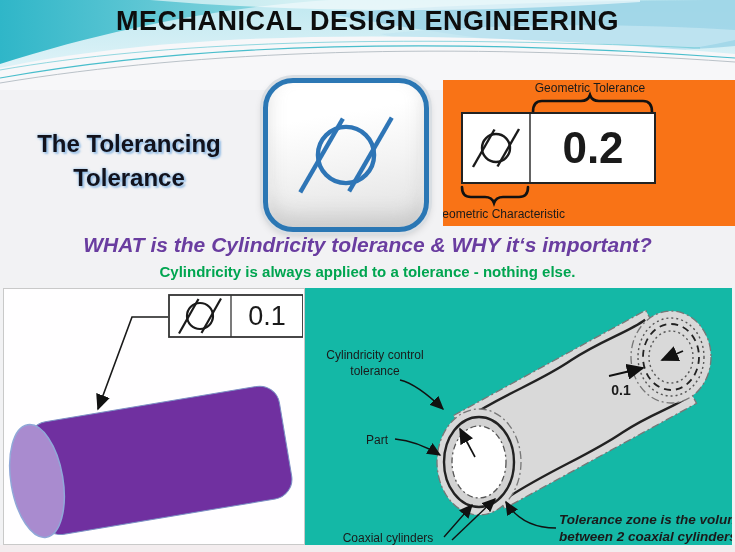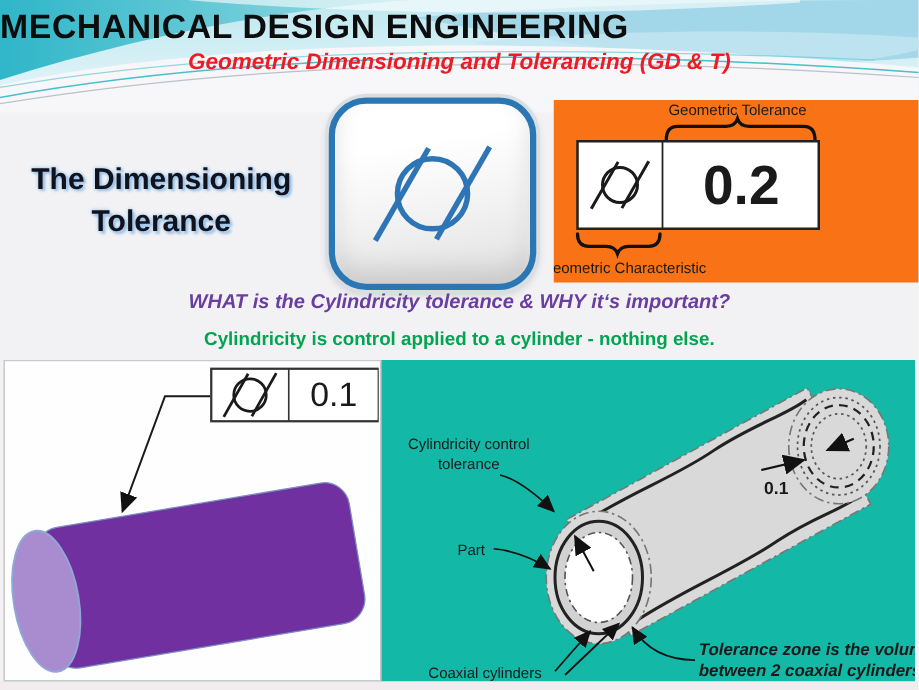--- a/index.html
+++ b/index.html
@@ -2,21 +2,21 @@
 <html><head>
 <meta charset="utf-8">
 <style>
   html,body{margin:0;padding:0;}
   .slide{
     position:relative; width:735px; height:552px; overflow:hidden;
     background:#f2f2f4; font-family:"Liberation Sans", sans-serif;
   }
   .hdr-svg{position:absolute;left:0;top:0;z-index:0;}
   .hdr-title{
-    position:absolute; left:0; top:6px; width:735px; z-index:2;
+    position:absolute; left:0; top:6px; width:735px; text-align:center; z-index:2;
     font-size:27px; font-weight:bold; letter-spacing:.5px; color:#0d0d0d;
   }
   .hdr-sub{
     position:absolute; left:0; top:39px; width:735px; text-align:center; z-index:2;
     font-size:18px; font-weight:bold; font-style:italic; color:#ee1b24;
   }
   .topic{
     position:absolute; left:0; top:127px; width:258px; text-align:center; z-index:2;
     font-size:24px; font-weight:bold; line-height:1.4; color:#12121c;
     text-shadow:0 0 3px rgba(130,185,235,.95), 2px 2px 2px rgba(100,160,220,.55);
@@ -28,21 +28,21 @@
     box-shadow:0 0 0 3px #d9dee3, 0 3px 8px rgba(0,0,0,.18),
                inset 0 -12px 18px rgba(150,150,150,.30), inset 0 8px 10px rgba(255,255,255,.9);
     display:flex; align-items:center; justify-content:center;
   }
   .fcf-explainer{
     position:absolute; left:443px; top:80px; width:292px; height:146px; z-index:2;
     background:#f97316;
   }
   .question{
     position:absolute; left:0; top:233px; width:735px; text-align:center; z-index:2;
-    font-size:16px; font-weight:bold; font-style:italic; color:#6a3da0;
+    font-size:21px; font-weight:bold; font-style:italic; color:#6a3da0;
   }
   .note{
     position:absolute; left:0; top:263px; width:735px; text-align:center; z-index:2;
     font-size:15px; font-weight:bold; color:#00a550;
   }
   .bottom-section{
     position:absolute; left:3px; top:288px; width:729px; height:257px; z-index:1;
     background:#14b8a6;
   }
   .left-panel{
@@ -76,24 +76,23 @@
     <path d="M735,0 L735,46 C610,58 470,40 330,14 C450,4 600,0 735,0 Z" fill="#9bd4e6" opacity=".85"></path>
     <path d="M735,40 C620,66 500,60 380,34 C500,22 640,24 735,30 Z" fill="#c3e6f1" opacity=".8"></path>
     <path d="M150,0 C300,13 480,13 640,2 L640,0 Z" fill="#ffffff" opacity=".6"></path>
     <path d="M0,90 L0,68 C170,32 420,26 735,54 L735,90 Z" fill="#f7f7f9"></path>
     <path d="M0,78 C190,44 430,36 735,58" stroke="#35b7c6" stroke-width="1.2" fill="none" opacity=".9"></path>
     <path d="M0,83 C200,50 450,42 735,62" stroke="#aab4bc" stroke-width="1" fill="none" opacity=".8"></path>
     <path d="M0,70 C160,42 380,34 700,48" stroke="#66c9d4" stroke-width="1" fill="none" opacity=".7"></path>
   </svg>
 
   <div class="hdr-title">MECHANICAL DESIGN ENGINEERING</div>
-  <div class="hdr-sub">Geometric Dimensioning and Tolerancing (GD &amp; T)</div>
 
   <div class="topic">
-    <div>The Dimensioning</div>
+    <div>The Tolerancing</div>
     <div>Tolerance</div>
   </div>
 
   <div class="icon-card">
     <svg width="104" height="104" viewBox="-50 -50 100 100">
       <g stroke="#2e75b6" stroke-width="4.2" fill="none">
         <circle cx="0" cy="0" r="27"></circle>
         <line x1="-44" y1="36" x2="-3" y2="-35"></line>
         <line x1="3" y1="35" x2="44" y2="-36"></line>
       </g>
@@ -111,21 +110,21 @@
         <line x1="-23" y1="19" x2="-1.5" y2="-18.5"></line>
         <line x1="1.5" y1="18.5" x2="23" y2="-19"></line>
       </g>
       <text x="150" y="83" text-anchor="middle" font-size="44" font-weight="600">0.2</text>
       <path d="M19,107 Q19,117 28,117 L42,117 Q49,117 51,123 Q53,117 60,117 L76,117 Q85,117 85,107" stroke="#111" stroke-width="2.6" fill="none" stroke-linecap="round"></path>
       <text class="lbl" x="56" y="138" text-anchor="middle">Geometric Characteristic</text>
     </svg>
   </div>
 
   <div class="question">WHAT is the Cylindricity tolerance &amp; WHY it‘s important?</div>
-  <div class="note">Cylindricity is control applied to a cylinder - nothing else.</div>
+  <div class="note">Cylindricity is always applied to a tolerance - nothing else.</div>
 
   <div class="bottom-section">
 
     <div class="left-panel">
       <svg width="299" height="255" viewBox="0 0 299 255">
         <defs>
           <marker id="arrA" markerWidth="11" markerHeight="9" refX="9" refY="4.5" orient="auto">
             <path d="M0,0 L10,4.5 L0,9 z" fill="#111"></path>
           </marker>
         </defs>

